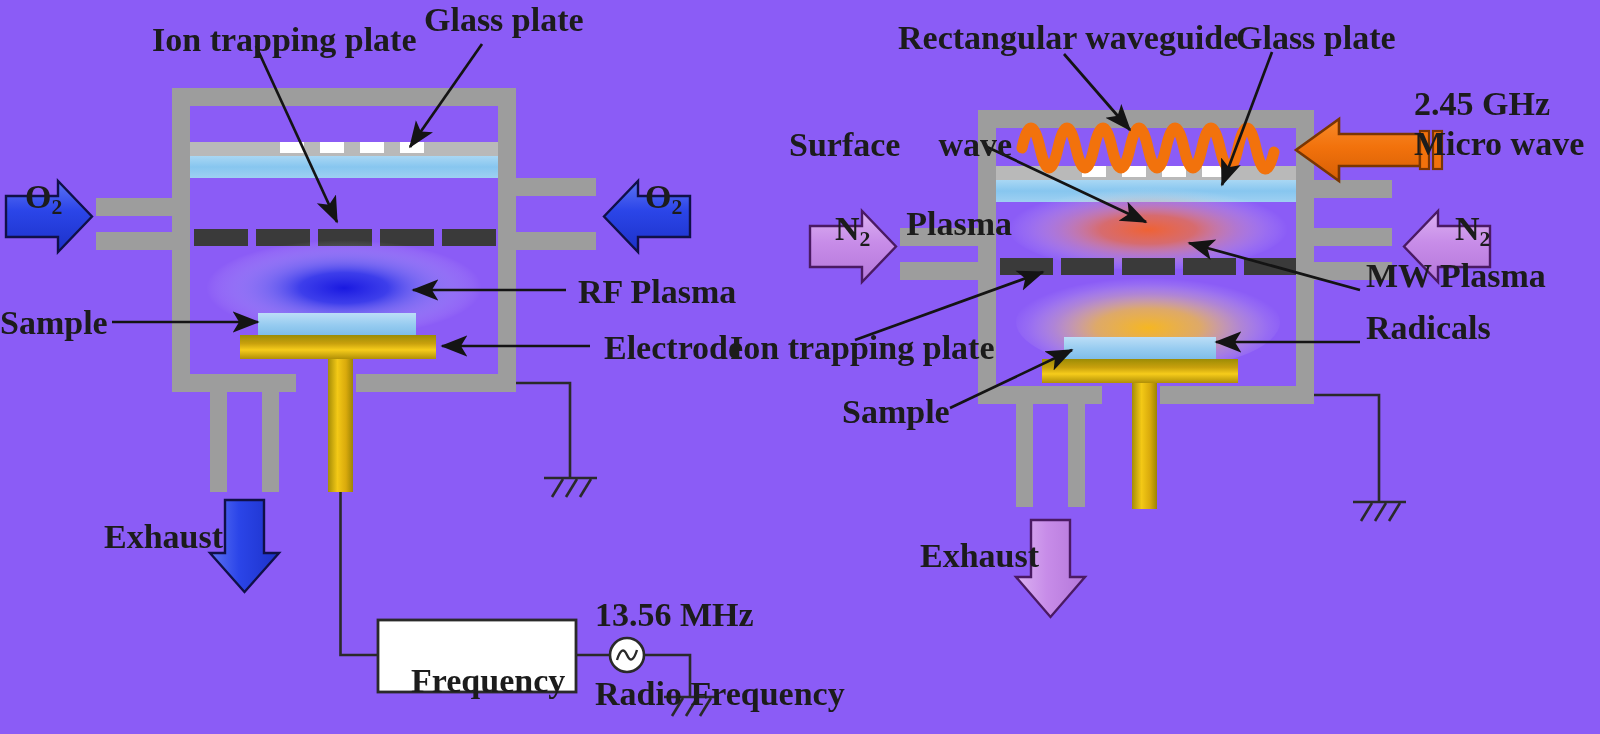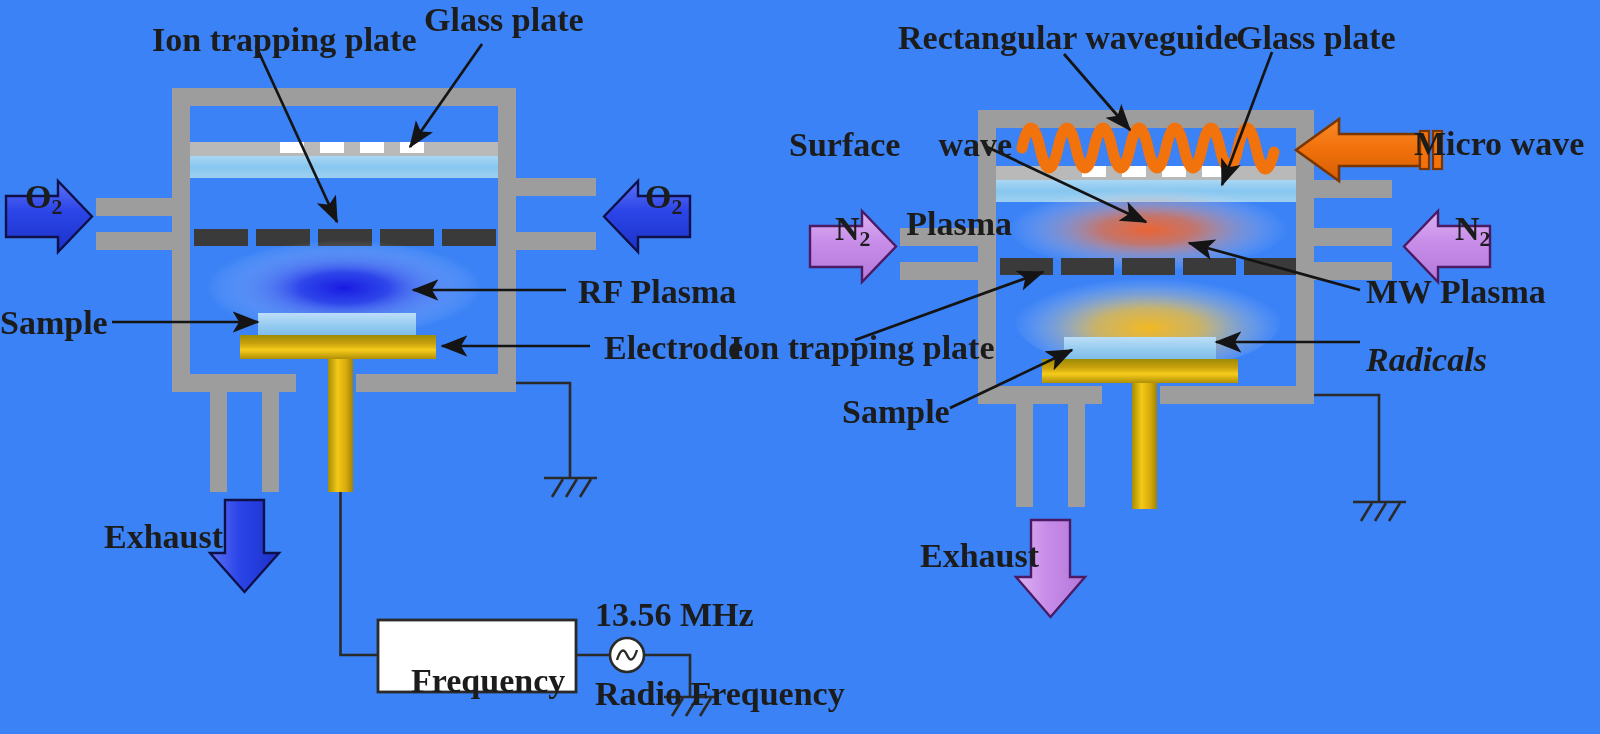--- a/index.html
+++ b/index.html
@@ -1,18 +1,18 @@
 <!DOCTYPE html>
 <html><head>
 <meta charset="utf-8">
 <style>
   html,body{margin:0;padding:0;background:#ffffff;}
   body{width:1600px;height:734px;overflow:hidden;
        font-family:"Liberation Serif","DejaVu Serif",serif;color:#1a1a1a;}
-  #stage{position:relative;width:1600px;height:734px;background:#3b82f6;}
+  #stage{position:relative;width:1600px;height:734px;background:#8b5cf6;}
   svg{display:block;}
   .lbl{position:absolute;font-family:"Liberation Serif","DejaVu Serif",serif;
        font-weight:700;color:#1c1c1c;white-space:pre;line-height:1.16;}
   .s34{font-size:34px;}
   sub{font-size:0.64em;vertical-align:-0.28em;font-weight:700;}
 </style>
 </head>
 <body>
 
 <div id="stage">
@@ -353,34 +353,35 @@
 
 <div class="lbl s34" style="left:898px;top:18px;">Rectangular waveguide</div>
 
 <div class="lbl s34" style="left:1236px;top:18px;">Glass plate</div>
 
 <div class="lbl s34" style="left:772px;top:86px;text-align:right;">
   <span>Surface</span><span style="display:inline-block;width:38px;"></span><span>wave</span><br>
   <span>Plasma</span>
 </div>
 
+<div class="lbl s34" style="left:1414px;top:84px;">2.45 GHz</div>
 
 <div class="lbl s34" style="left:1414px;top:124px;">Micro wave</div>
 
 <div class="lbl s34" style="left:818px;top:170px;">
   <span>N</span><sub>2</sub>
 </div>
 
 <div class="lbl s34" style="left:1438px;top:170px;">
   <span>N</span><sub>2</sub>
 </div>
 
-<div class="lbl s34" style="left:1366px;top:272px;">MW Plasma</div>
-
-<div class="lbl s34" style="left:1366px;top:340px;font-style:italic;">Radicals</div>
+<div class="lbl s34" style="left:1366px;top:256px;">MW Plasma</div>
+
+<div class="lbl s34" style="left:1366px;top:308px;">Radicals</div>
 
 <div class="lbl s34" style="left:730px;top:328px;">Ion trapping plate</div>
 
 <div class="lbl s34" style="left:842px;top:392px;">Sample</div>
 
 <div class="lbl s34" style="left:920px;top:536px;">Exhaust</div>
 
 </div>
 
 </body></html>

